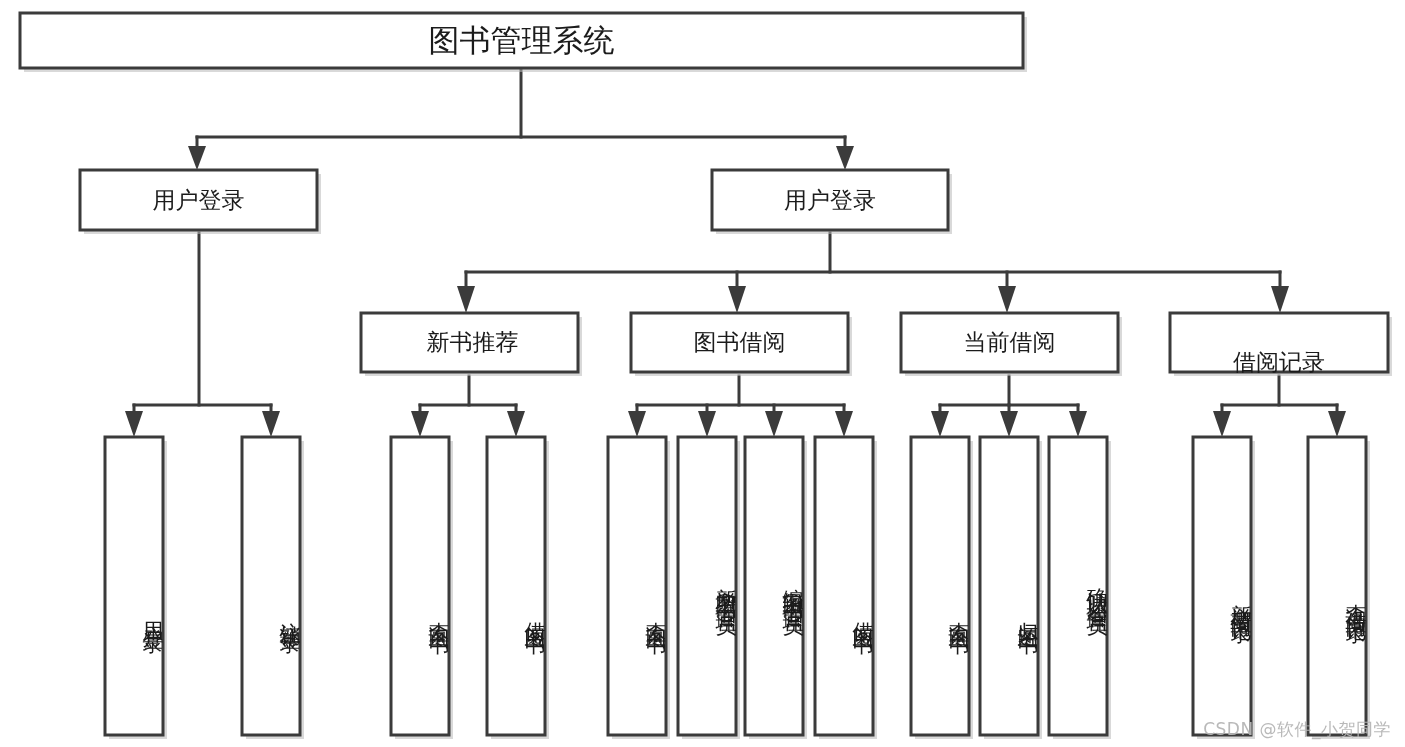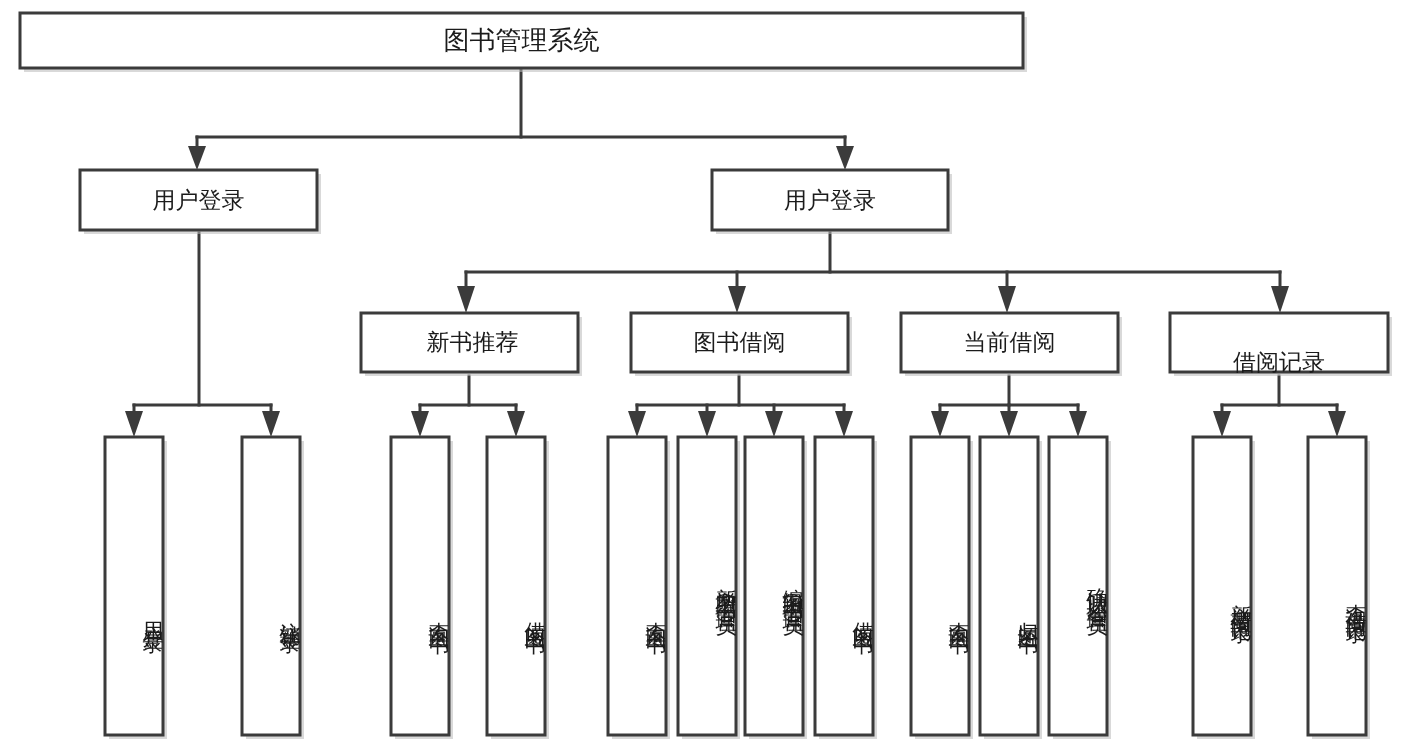--- a/index.html
+++ b/index.html
@@ -245,21 +245,21 @@
       <rect class="node-box-shadow" x="1197" y="441" width="58" height="298"></rect>
       <rect class="node-box" x="1193" y="437" width="58" height="298"></rect>
     </g>
     <g>
       <rect class="node-box-shadow" x="1312" y="441" width="58" height="298"></rect>
       <rect class="node-box" x="1308" y="437" width="58" height="298"></rect>
     </g>
 
   </svg>
 
-  <div class="hlabel-wrap" style="left:20px; top:13px; width:1003px; height:55px; font-size:26px;">图书管理系统</div>
+  <div class="hlabel-wrap" style="left:20px; top:13px; width:1003px; height:55px; font-size:31px;">图书管理系统</div>
 
   <div class="hlabel-wrap" style="left:80px; top:170px; width:237px; height:60px; font-size:23px;">用户登录</div>
 
   <div class="hlabel-wrap" style="left:712px; top:170px; width:236px; height:60px; font-size:23px;">用户登录</div>
 
   <div class="hlabel-wrap" style="left:361px; top:313px; width:223px; height:59px; font-size:23px;">新书推荐</div>
 
   <div class="hlabel-wrap" style="left:631px; top:313px; width:217px; height:59px; font-size:23px;">图书借阅</div>
 
   <div class="hlabel-wrap" style="left:901px; top:313px; width:217px; height:59px; font-size:23px;">当前借阅</div>
@@ -277,14 +277,15 @@
   <div class="vlabel-wrap" style="left:745px; top:443px; width:58px; height:292px;">编辑图书（管理员）</div>
   <div class="vlabel-wrap" style="left:815px; top:490px; width:58px; height:245px;">借阅图书</div>
 
   <div class="vlabel-wrap" style="left:911px; top:490px; width:58px; height:245px;">查询图书</div>
   <div class="vlabel-wrap" style="left:980px; top:490px; width:58px; height:245px;">归还图书</div>
   <div class="vlabel-wrap" style="left:1049px; top:443px; width:58px; height:292px;">确认归还（管理员）</div>
 
   <div class="vlabel-wrap" style="left:1193px; top:462px; width:58px; height:273px;">新增借阅记录</div>
   <div class="vlabel-wrap" style="left:1308px; top:462px; width:58px; height:273px;">查询借阅记录</div>
 
+  <div class="watermark">CSDN @软件_小贺同学</div>
 
 </div>
 
 </body></html>

